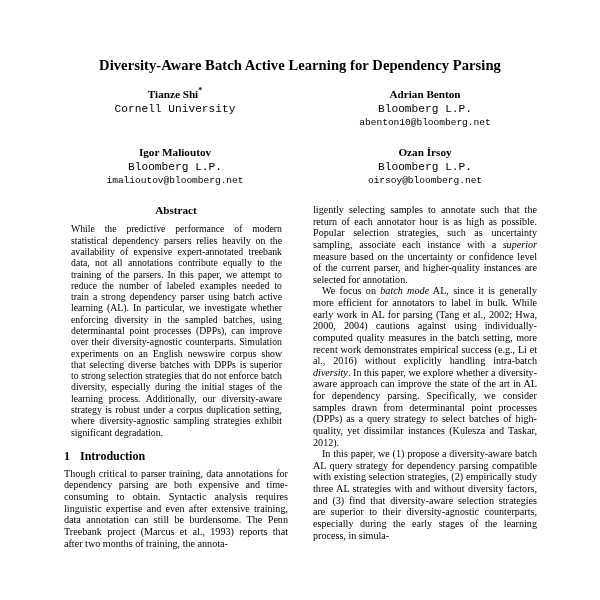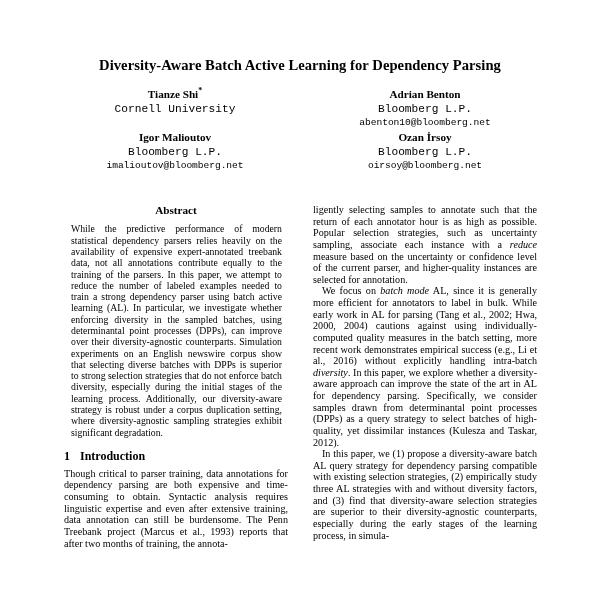--- a/index.html
+++ b/index.html
@@ -42,20 +42,21 @@
     position: absolute;
     top: 86px;
     left: 50px;
     width: 500px;
   }
   .author-row {
     display: flex;
     width: 100%;
   }
   .author-row + .author-row {
+    margin-top: 15px;
   }
   .author {
     width: 50%;
     text-align: center;
     line-height: 1.33;
   }
   .author-name {
     font-size: 11.2px;
     font-weight: bold;
     display: block;
@@ -178,21 +179,21 @@
     <div class="section-head">
       <span class="secnum">1</span><span>Introduction</span>
     </div>
 
     <p class="para noindent">Though critical to parser training, data annotations for dependency parsing are both expensive and time-consuming to obtain. Syntactic analysis requires linguistic expertise and even after extensive training, data annotation can still be burdensome. The Penn Treebank project (Marcus et al., 1993) reports that after two months of training, the annota-</p>
 
   </div>
 
   <div class="col col-right">
 
-    <p class="para noindent">ligently selecting samples to annotate such that the return of each annotator hour is as high as possible. Popular selection strategies, such as uncertainty sampling, associate each instance with a <i>reduce</i> measure based on the uncertainty or confidence level of the current parser, and higher-quality instances are selected for annotation.</p>
+    <p class="para noindent">ligently selecting samples to annotate such that the return of each annotator hour is as high as possible. Popular selection strategies, such as uncertainty sampling, associate each instance with a <i>superior</i> measure based on the uncertainty or confidence level of the current parser, and higher-quality instances are selected for annotation.</p>
 
     <p class="para">We focus on <i>batch mode</i> AL, since it is generally more efficient for annotators to label in bulk. While early work in AL for parsing (Tang et al., 2002; Hwa, 2000, 2004) cautions against using individually-computed quality measures in the batch setting, more recent work demonstrates empirical success (e.g., Li et al., 2016) without explicitly handling intra-batch <i>diversity</i>. In this paper, we explore whether a diversity-aware approach can improve the state of the art in AL for dependency parsing. Specifically, we consider samples drawn from determinantal point processes (DPPs) as a query strategy to select batches of high-quality, yet dissimilar instances (Kulesza and Taskar, 2012).</p>
 
     <p class="para">In this paper, we (1) propose a diversity-aware batch AL query strategy for dependency parsing compatible with existing selection strategies, (2) empirically study three AL strategies with and without diversity factors, and (3) find that diversity-aware selection strategies are superior to their diversity-agnostic counterparts, especially during the early stages of the learning process, in simula-</p>
 
   </div>
 
 </div>
 
 </body></html>

